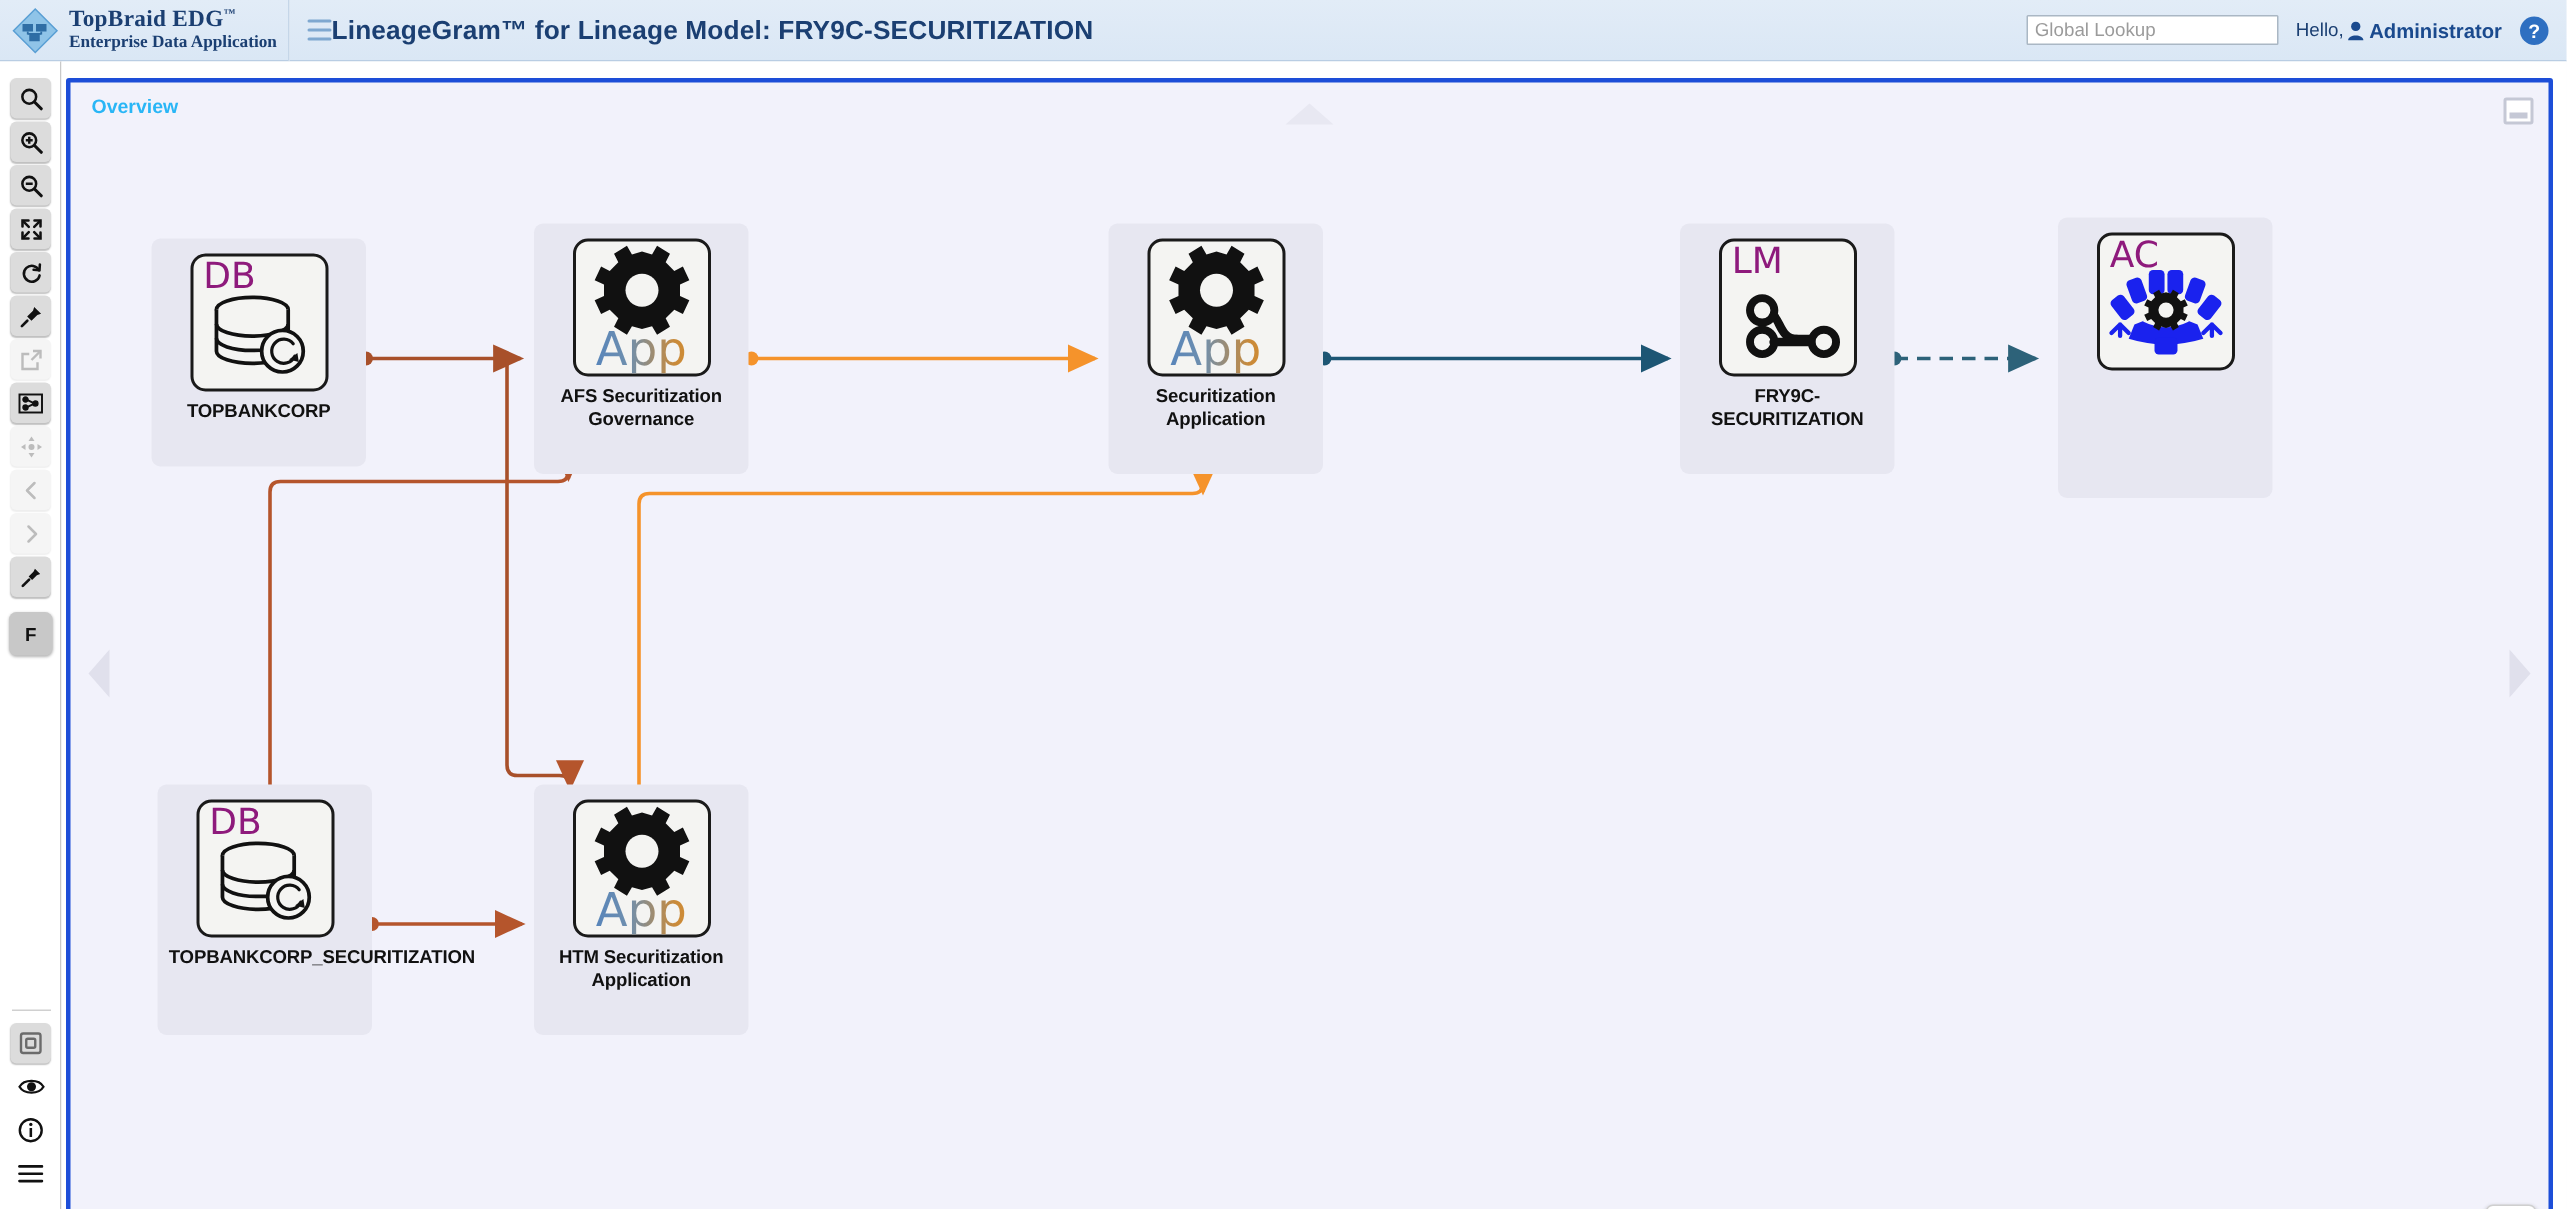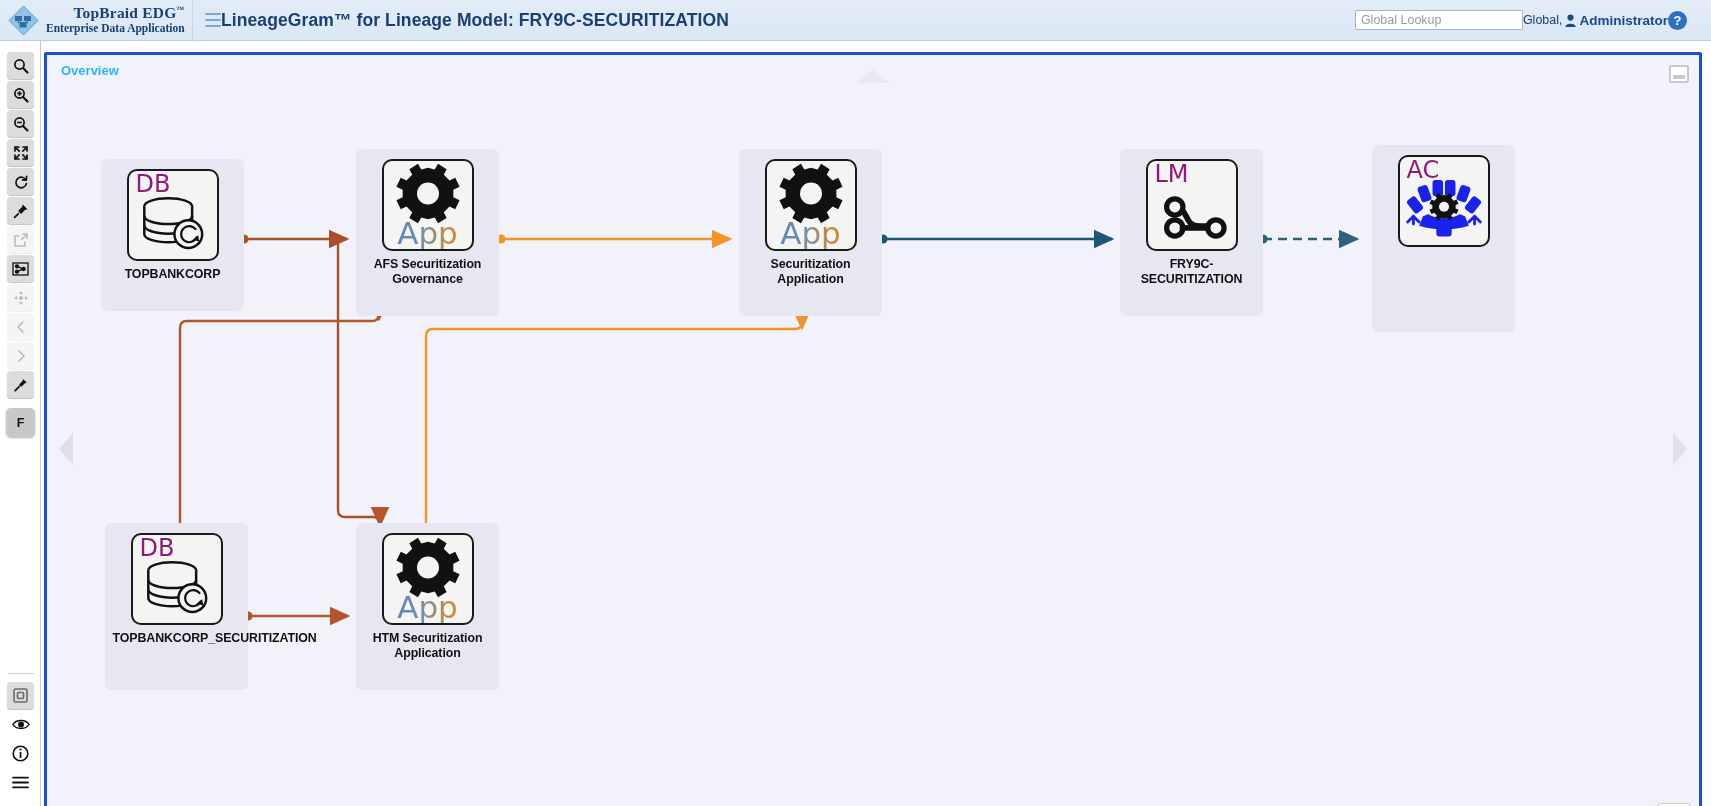--- a/index.html
+++ b/index.html
@@ -14,21 +14,21 @@
   .header {
     position: absolute; left: 0; top: 0; width: 1711px; height: 41px;
     background: linear-gradient(to bottom, #e2ecf7 0%, #dae7f5 100%);
     border-bottom: 1px solid #b9cde3;
     display: flex; align-items: center;
   }
   .brand { display: flex; align-items: center; padding-left: 8px; width: 192px; }
   .brand-diamond {
     width: 31px; height: 31px; flex: 0 0 31px; position: relative;
   }
-  .brand-text { margin-left: 7px; line-height: 1.08; text-align: right; }
+  .brand-text { margin-left: 7px; line-height: 1.08; }
   .brand-text .l1 {
     font-family: "Liberation Serif", serif;
     font-size: 15.5px; font-weight: bold; color: #1b3f72; letter-spacing: .2px;
   }
   .brand-text .l1 sup { font-size: 8px; vertical-align: super; }
   .brand-text .l2 {
     font-family: "Liberation Serif", serif;
     font-size: 11.5px; font-weight: bold; color: #1b3f72;
   }
   .brand-sep {
@@ -38,21 +38,21 @@
     margin-left: 12px; width: 16px; height: 14px;
     display: flex; flex-direction: column; justify-content: space-between;
     cursor: pointer;
   }
   .hamburger i { display:block; height: 2px; background: #7fa8d0; border-radius: 1px; }
   .page-title {
     font-size: 17.5px; font-weight: bold; color: #1b3f72;
     letter-spacing: .1px; white-space: nowrap;
   }
   .header-right {
-    margin-left: auto; display: flex; align-items: center; padding-right: 24px; gap: 0; justify-content: center;
+    margin-left: auto; display: flex; align-items: center; padding-right: 12px; gap: 12px; justify-content: center;
   }
   .global-lookup {
     width: 168px; height: 20px; border: 1px solid #aab7c4; background: #fff;
     font-size: 12.5px; color: #333; padding: 0 5px; border-radius: 1px;
     font-family: "Liberation Sans", sans-serif;
   }
   .global-lookup::placeholder { color: #9b9b9b; }
   .hello { font-size: 12.5px; color: #1b3f72; display: flex; align-items: center; gap: 3px; }
   .user-icon { width: 11px; height: 13px; position: relative; display:inline-block; }
   .admin-link {
@@ -195,21 +195,21 @@
   <div class="brand-sep"></div>
   <div class="hamburger">
       <i></i>
       <i></i>
       <i></i>
     </div>
   <div class="page-title">LineageGram™ for Lineage Model: FRY9C-SECURITIZATION</div>
   <div class="header-right">
     <input class="global-lookup" type="text" placeholder="Global Lookup" style="">
     <div class="hello">
-      <span>Global,</span>
+      <span>Hello,</span>
       <span class="user-icon">
         <svg width="11" height="13" viewBox="0 0 11 13">
           <circle cx="5.5" cy="3.6" r="3.1" fill="#1a4a8e"></circle>
           <path d="M0.4 13 C0.4 8.6 10.6 8.6 10.6 13 Z" fill="#1a4a8e"></path>
         </svg>
       </span>
       <span class="admin-link">Administrator</span>
     </div>
     <div class="help-icon">?</div>
   </div>

